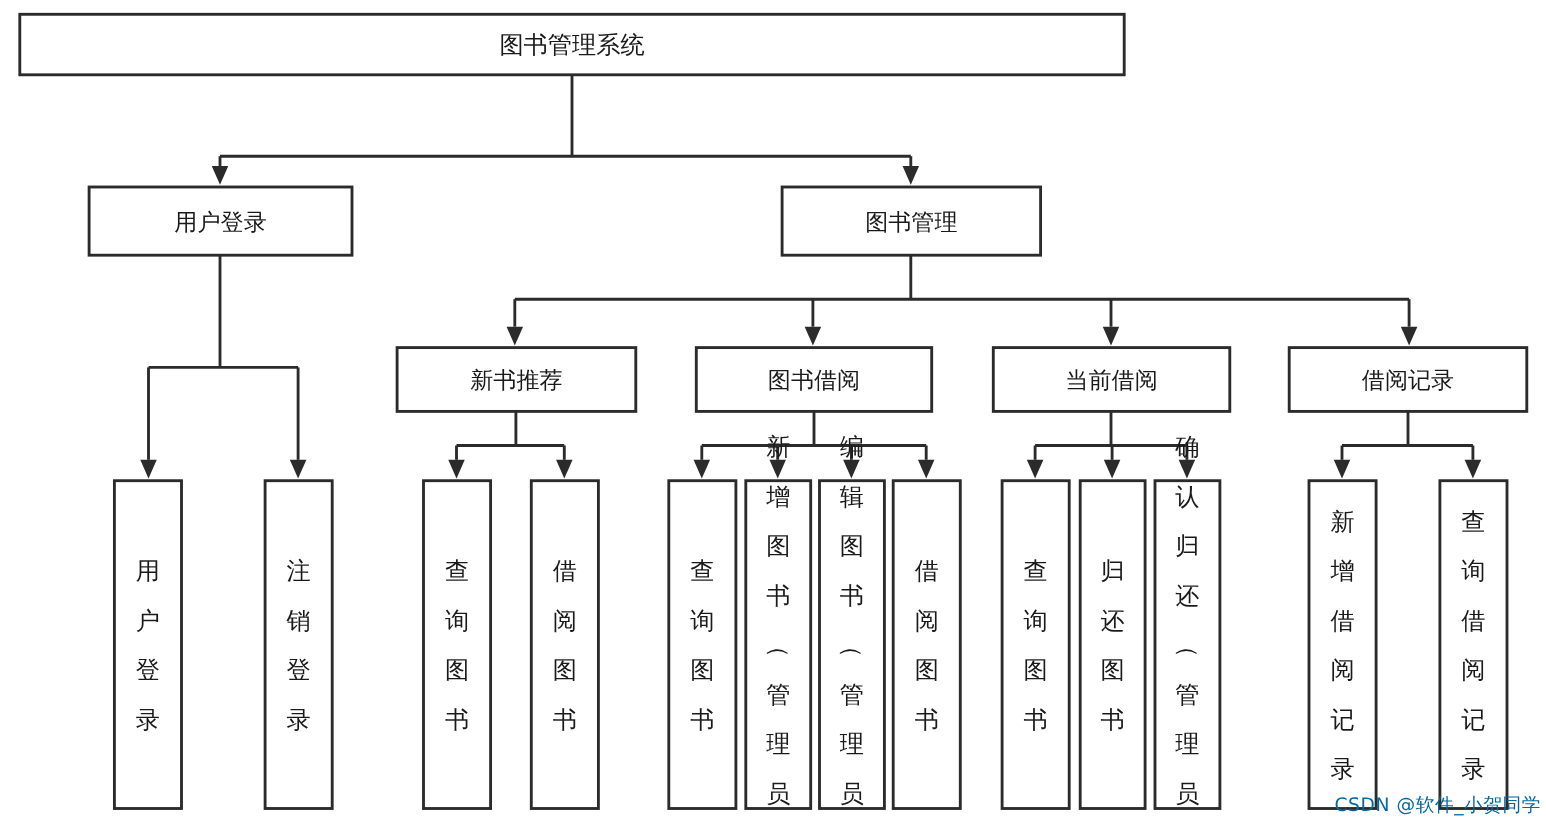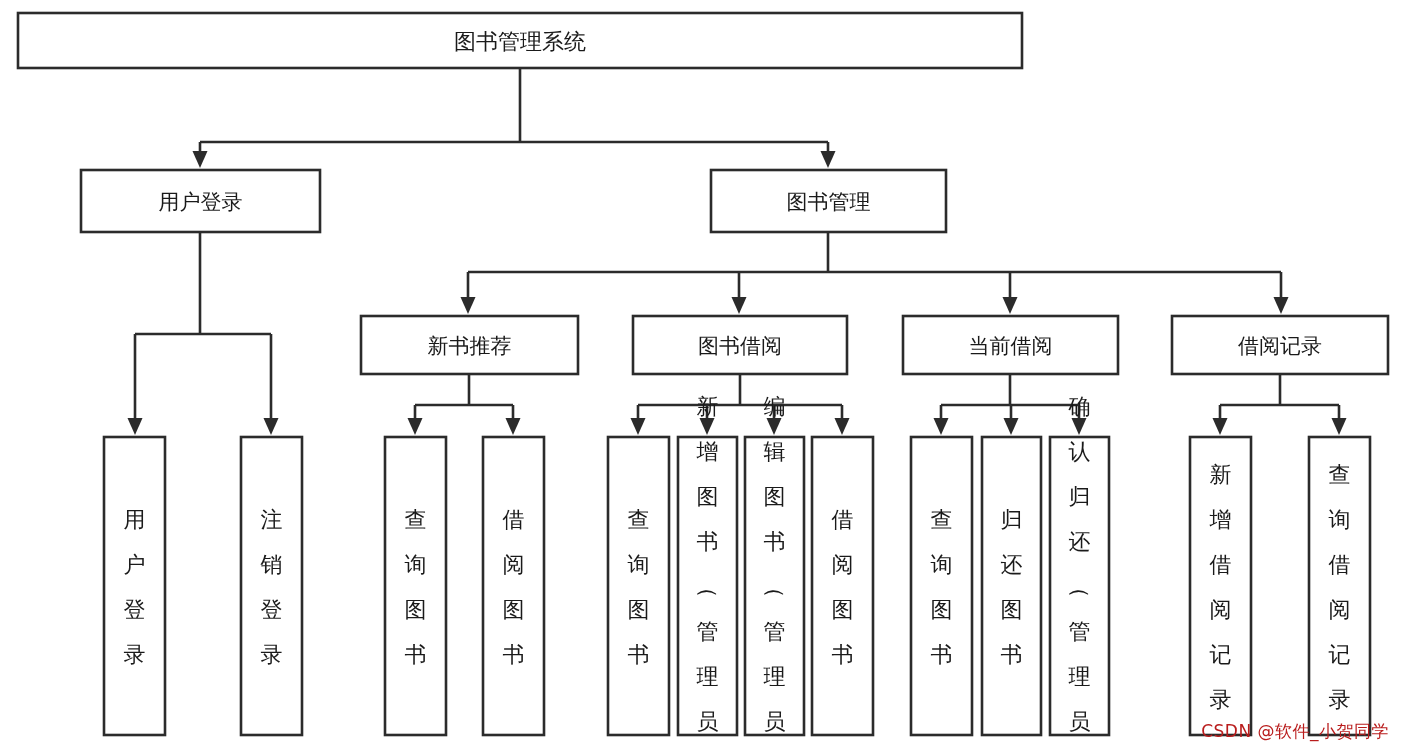--- a/index.html
+++ b/index.html
@@ -50,25 +50,25 @@
     font-size: 22px;
   }
   .leaf-label {
     fill: #1a1a1a;
     font-family: "DejaVu Sans", "Liberation Sans", sans-serif;
     font-size: 22px;
     text-anchor: middle;
   }
   .watermark {
     position: absolute;
-    right: 16px;
+    right: 4px;
     bottom: 4px;
     font-family: "DejaVu Sans", "Liberation Sans", sans-serif;
     font-size: 17px;
-    color: #b91c1c;
+    color: #0369a1;
     letter-spacing: 0.5px;
     white-space: nowrap;
     user-select: none;
   }
 </style>
 </head>
 <body>
 
 <div id="diagram-root">
   <svg class="diagram-canvas" viewBox="0 0 1405 747">

